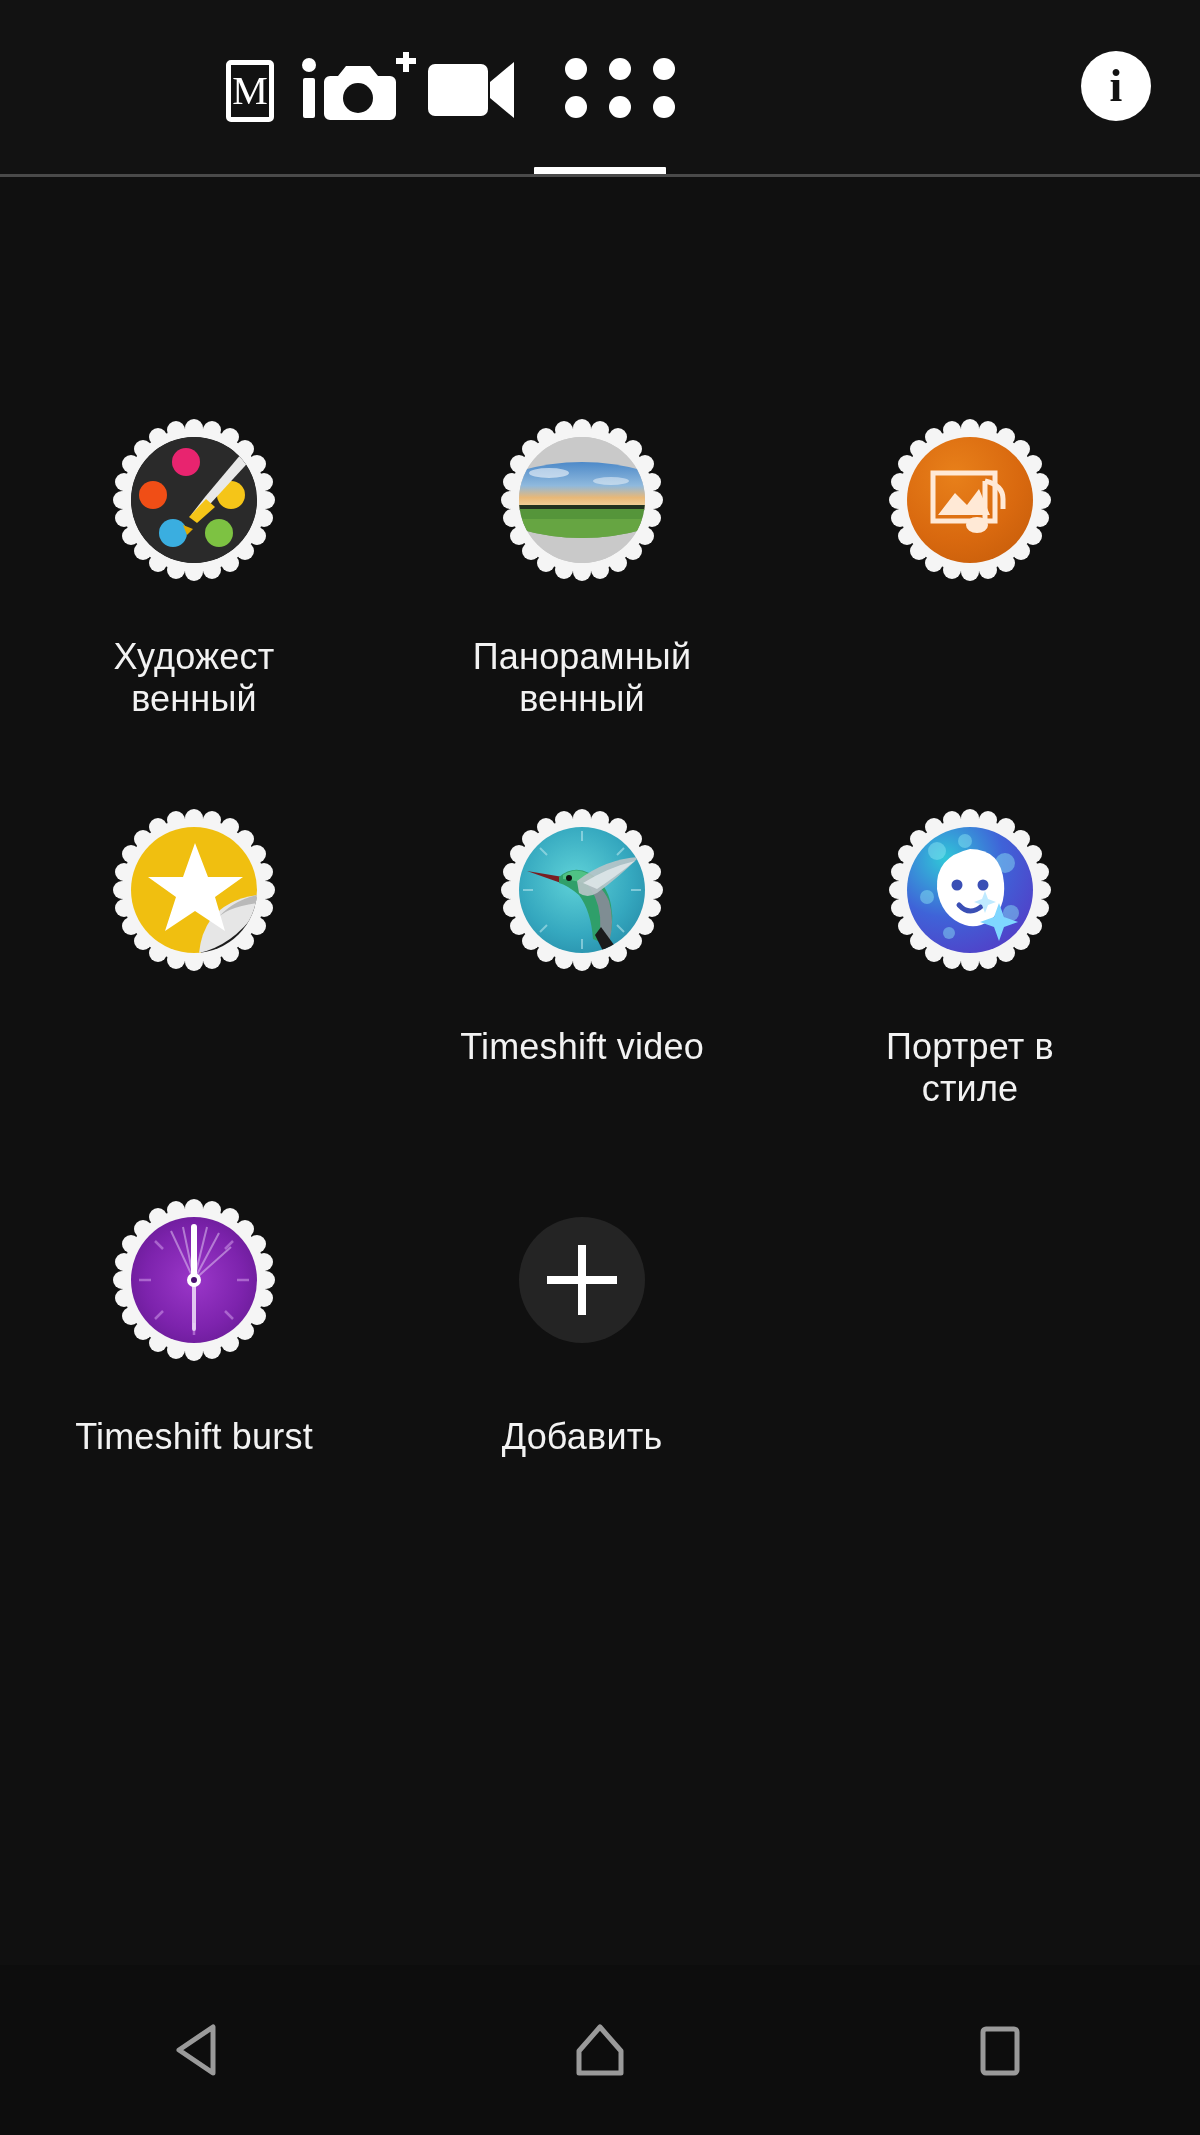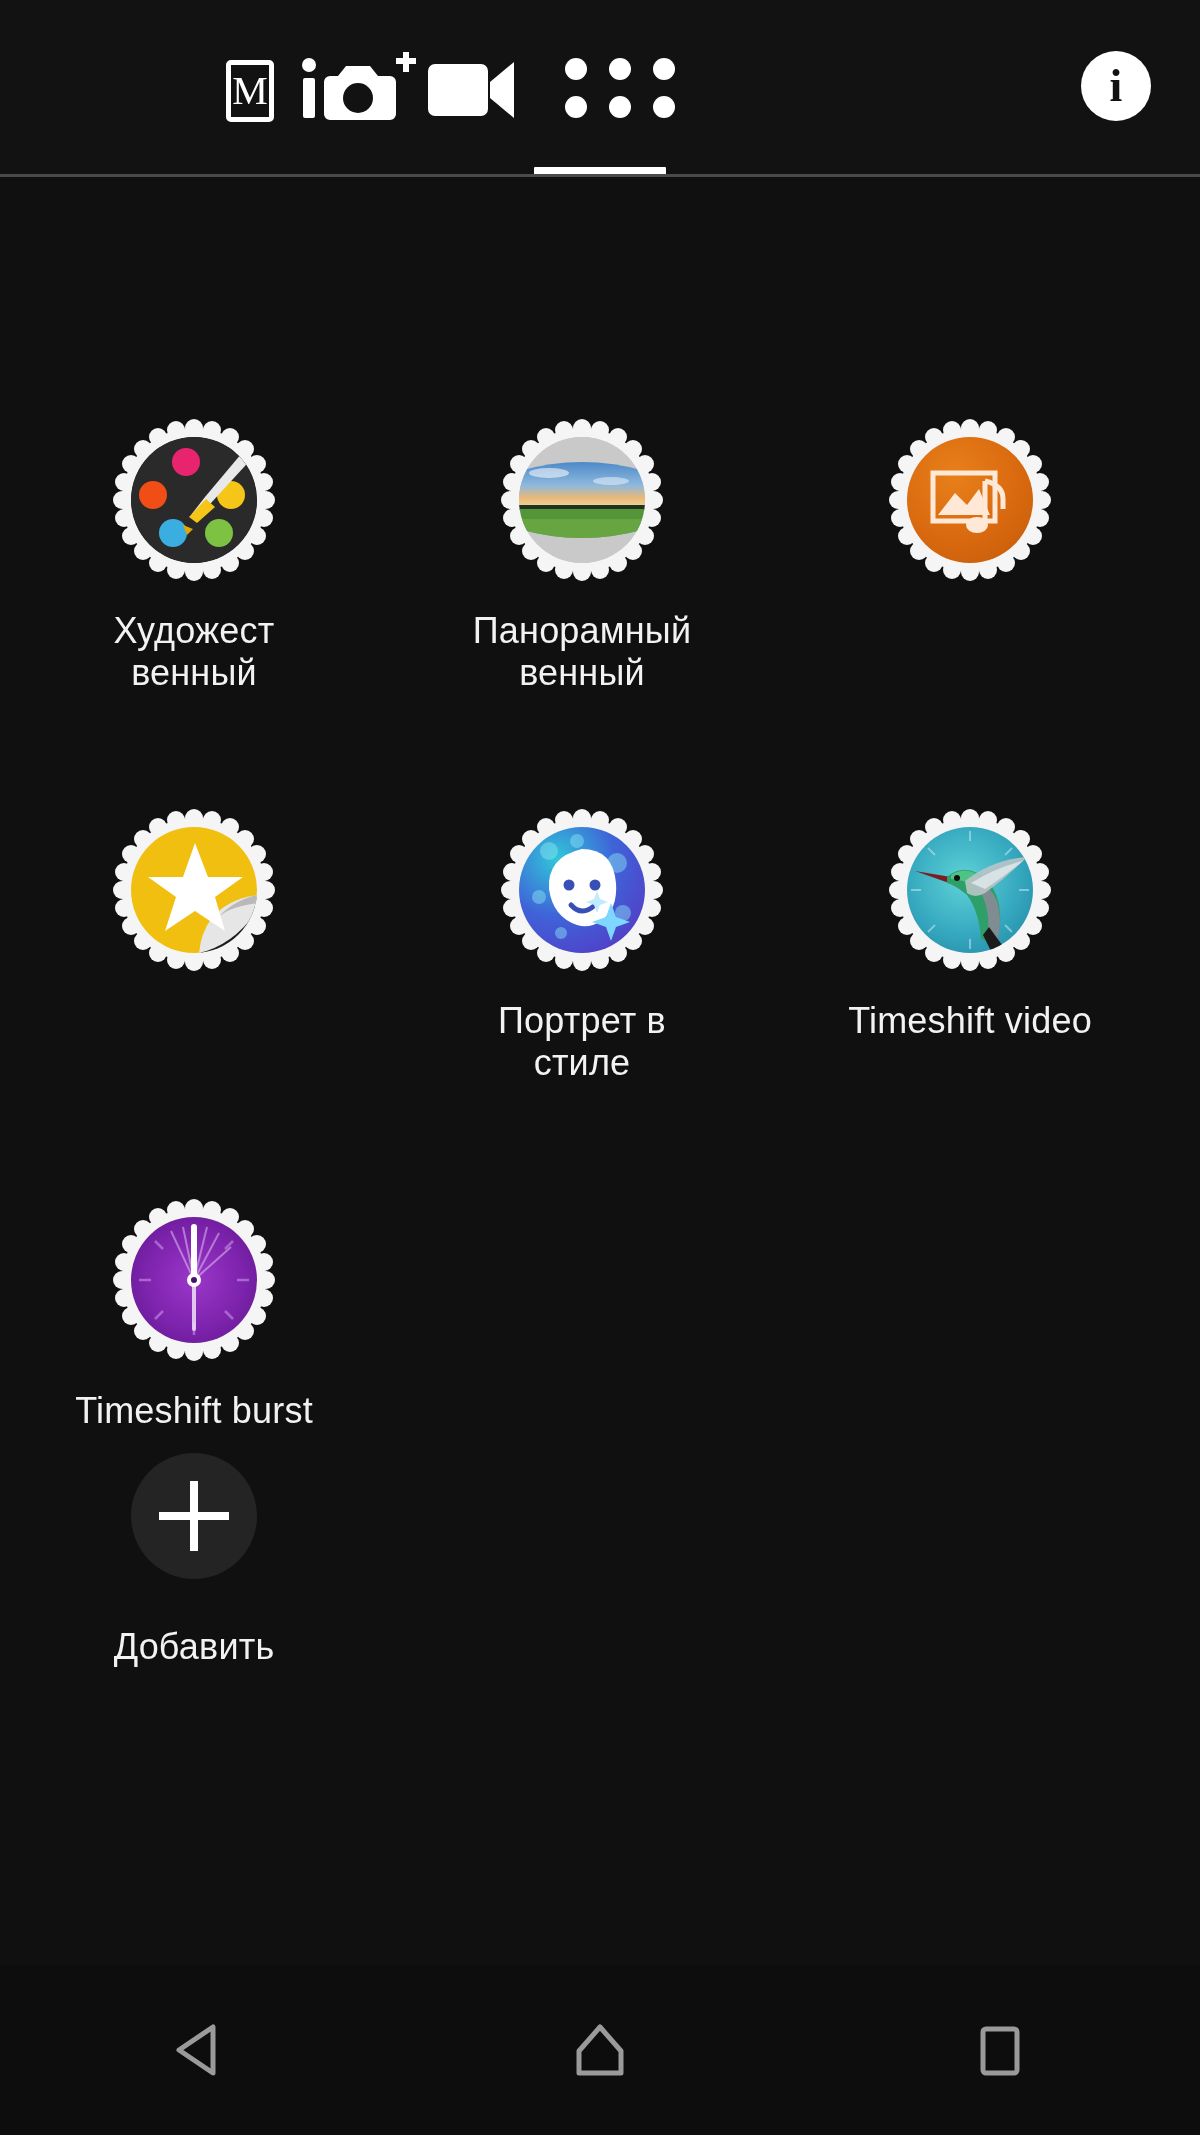--- a/index.html
+++ b/index.html
@@ -87,26 +87,27 @@
     position:absolute; left:0; top:176px;
     width:1200px; height:1790px;
   }
   .mode-row {
     position:absolute; left:0;
     width:1200px; height:390px;
     display:flex;
   }
   #row0 { top:240px; }
   #row1 { top:630px; }
-  #row2 { top:1020px;flex-direction:column; }
+  #row2 { top:1020px; }
 
   .mode-cell {
     width:388px;
     display:flex; flex-direction:column; align-items:center;
     cursor:pointer;
+    gap:26px;
   }
   .mode-cell.empty { cursor:default; }
 
   .badge-wrap {
     position:relative;
     width:168px; height:168px;
     display:flex; align-items:center; justify-content:center;
   }
   
   .scallop {
@@ -461,43 +462,48 @@
                 <circle cx="21" cy="120" r="9"></circle>
                 <circle cx="14" cy="102" r="9"></circle>
               <circle cx="12" cy="84" r="9"></circle>
                 <circle cx="14" cy="66" r="9"></circle>
                 <circle cx="21" cy="48" r="9"></circle>
               <circle cx="33" cy="33" r="9"></circle>
                 <circle cx="48" cy="21" r="9"></circle>
                 <circle cx="66" cy="14" r="9"></circle>
             </g>
           </svg>
-          <div class="disc art-portrait">
+          <div class="disc art-bird">
             <svg width="126" height="126" viewBox="0 0 126 126">
-              <g fill="#8fe8f5" opacity="0.45">
-                <circle cx="30" cy="24" r="9"></circle>
-                  <circle cx="58" cy="14" r="7"></circle>
-                <circle cx="98" cy="36" r="10"></circle>
-                  <circle cx="20" cy="70" r="7"></circle>
-                <circle cx="104" cy="86" r="8"></circle>
-                  <circle cx="42" cy="106" r="6"></circle>
+              <g stroke="#bfeaf0" stroke-width="2" opacity="0.55">
+                <line x1="63" y1="4" x2="63" y2="14"></line>
+                  <line x1="63" y1="112" x2="63" y2="122"></line>
+                <line x1="4" y1="63" x2="14" y2="63"></line>
+                  <line x1="112" y1="63" x2="122" y2="63"></line>
+                <line x1="21" y1="21" x2="28" y2="28"></line>
+                  <line x1="98" y1="98" x2="105" y2="105"></line>
+                <line x1="105" y1="21" x2="98" y2="28"></line>
+                  <line x1="28" y1="98" x2="21" y2="105"></line>
               </g>
-              <path d="M63 22 Q94 22 97 56 Q99 82 82 94 Q70 102 58 98 Q34 90 30 62 Q28 30 63 22 Z" fill="#ffffff"></path>
-              <circle cx="50" cy="58" r="5.5" fill="#3a4fb5"></circle>
-              <circle cx="76" cy="58" r="5.5" fill="#3a4fb5"></circle>
-              <path d="M52 78 Q63 90 76 78" stroke="#3a4fb5" stroke-width="5" fill="none" stroke-linecap="round"></path>
-              <path d="M92 76 L97 90 L111 95 L97 100 L92 114 L87 100 L73 95 L87 90 Z" fill="#7fd6ff"></path>
-              <path d="M78 64 L81 72 L89 75 L81 78 L78 86 L75 78 L67 75 L75 72 Z" fill="#bfeaff"></path>
-            </svg>
-          </div>
-        </div>
-        <div class="mode-label">
-          <span>Портрет в</span><br>
-          <span>стиле</span>
-        </div>
+
+              <path d="M8 44 L44 50 L42 56 Z" fill="#7a1e22"></path>
+
+              <path d="M40 50 Q54 38 70 46 Q88 56 92 78 Q96 100 88 118 L74 112 Q72 84 60 68 Q48 58 40 56 Z" fill="#2f9f6a"></path>
+              <path d="M44 48 Q56 40 68 46 Q78 52 82 64 Q70 56 56 54 Q48 52 44 52 Z" fill="#4fc285"></path>
+              <path d="M66 52 Q82 56 90 74 Q96 94 90 116 L80 112 Q84 88 76 70 Q70 58 66 54 Z" fill="#7f8d93"></path>
+
+              <path d="M58 54 Q86 32 120 30 Q100 50 78 66 Q68 72 60 66 Z" fill="#b9c4c8" opacity="0.9"></path>
+              <path d="M64 56 Q90 40 116 34 Q96 50 78 62 Z" fill="#dfe7ea" opacity="0.85"></path>
+
+              <path d="M82 100 L98 122 L84 124 L76 108 Z" fill="#1b1b1b"></path>
+              <circle cx="50" cy="51" r="3" fill="#101010"></circle>
+            </svg>
+          </div>
+        </div>
+        <div class="mode-label">Timeshift video</div>
       </div>
 
       <div class="mode-cell">
         <div class="badge-wrap">
           <svg class="scallop" viewBox="0 0 168 168">
             <circle cx="84" cy="84" r="72" fill="#f5f5f5"></circle>
             <g fill="#f5f5f5">
               <circle cx="84" cy="12" r="9"></circle>
                 <circle cx="102" cy="14" r="9"></circle>
                 <circle cx="120" cy="21" r="9"></circle>
@@ -517,48 +523,43 @@
                 <circle cx="21" cy="120" r="9"></circle>
                 <circle cx="14" cy="102" r="9"></circle>
               <circle cx="12" cy="84" r="9"></circle>
                 <circle cx="14" cy="66" r="9"></circle>
                 <circle cx="21" cy="48" r="9"></circle>
               <circle cx="33" cy="33" r="9"></circle>
                 <circle cx="48" cy="21" r="9"></circle>
                 <circle cx="66" cy="14" r="9"></circle>
             </g>
           </svg>
-          <div class="disc art-bird">
+          <div class="disc art-portrait">
             <svg width="126" height="126" viewBox="0 0 126 126">
-              <g stroke="#bfeaf0" stroke-width="2" opacity="0.55">
-                <line x1="63" y1="4" x2="63" y2="14"></line>
-                  <line x1="63" y1="112" x2="63" y2="122"></line>
-                <line x1="4" y1="63" x2="14" y2="63"></line>
-                  <line x1="112" y1="63" x2="122" y2="63"></line>
-                <line x1="21" y1="21" x2="28" y2="28"></line>
-                  <line x1="98" y1="98" x2="105" y2="105"></line>
-                <line x1="105" y1="21" x2="98" y2="28"></line>
-                  <line x1="28" y1="98" x2="21" y2="105"></line>
+              <g fill="#8fe8f5" opacity="0.45">
+                <circle cx="30" cy="24" r="9"></circle>
+                  <circle cx="58" cy="14" r="7"></circle>
+                <circle cx="98" cy="36" r="10"></circle>
+                  <circle cx="20" cy="70" r="7"></circle>
+                <circle cx="104" cy="86" r="8"></circle>
+                  <circle cx="42" cy="106" r="6"></circle>
               </g>
-
-              <path d="M8 44 L44 50 L42 56 Z" fill="#7a1e22"></path>
-
-              <path d="M40 50 Q54 38 70 46 Q88 56 92 78 Q96 100 88 118 L74 112 Q72 84 60 68 Q48 58 40 56 Z" fill="#2f9f6a"></path>
-              <path d="M44 48 Q56 40 68 46 Q78 52 82 64 Q70 56 56 54 Q48 52 44 52 Z" fill="#4fc285"></path>
-              <path d="M66 52 Q82 56 90 74 Q96 94 90 116 L80 112 Q84 88 76 70 Q70 58 66 54 Z" fill="#7f8d93"></path>
-
-              <path d="M58 54 Q86 32 120 30 Q100 50 78 66 Q68 72 60 66 Z" fill="#b9c4c8" opacity="0.9"></path>
-              <path d="M64 56 Q90 40 116 34 Q96 50 78 62 Z" fill="#dfe7ea" opacity="0.85"></path>
-
-              <path d="M82 100 L98 122 L84 124 L76 108 Z" fill="#1b1b1b"></path>
-              <circle cx="50" cy="51" r="3" fill="#101010"></circle>
-            </svg>
-          </div>
-        </div>
-        <div class="mode-label">Timeshift video</div>
+              <path d="M63 22 Q94 22 97 56 Q99 82 82 94 Q70 102 58 98 Q34 90 30 62 Q28 30 63 22 Z" fill="#ffffff"></path>
+              <circle cx="50" cy="58" r="5.5" fill="#3a4fb5"></circle>
+              <circle cx="76" cy="58" r="5.5" fill="#3a4fb5"></circle>
+              <path d="M52 78 Q63 90 76 78" stroke="#3a4fb5" stroke-width="5" fill="none" stroke-linecap="round"></path>
+              <path d="M92 76 L97 90 L111 95 L97 100 L92 114 L87 100 L73 95 L87 90 Z" fill="#7fd6ff"></path>
+              <path d="M78 64 L81 72 L89 75 L81 78 L78 86 L75 78 L67 75 L75 72 Z" fill="#bfeaff"></path>
+            </svg>
+          </div>
+        </div>
+        <div class="mode-label">
+          <span>Портрет в</span><br>
+          <span>стиле</span>
+        </div>
       </div>
     </div>
 
     <div class="mode-row" id="row2">
 
       <div class="mode-cell">
         <div class="badge-wrap">
           <svg class="scallop" viewBox="0 0 168 168">
             <circle cx="84" cy="84" r="72" fill="#f5f5f5"></circle>
             <g fill="#f5f5f5">

